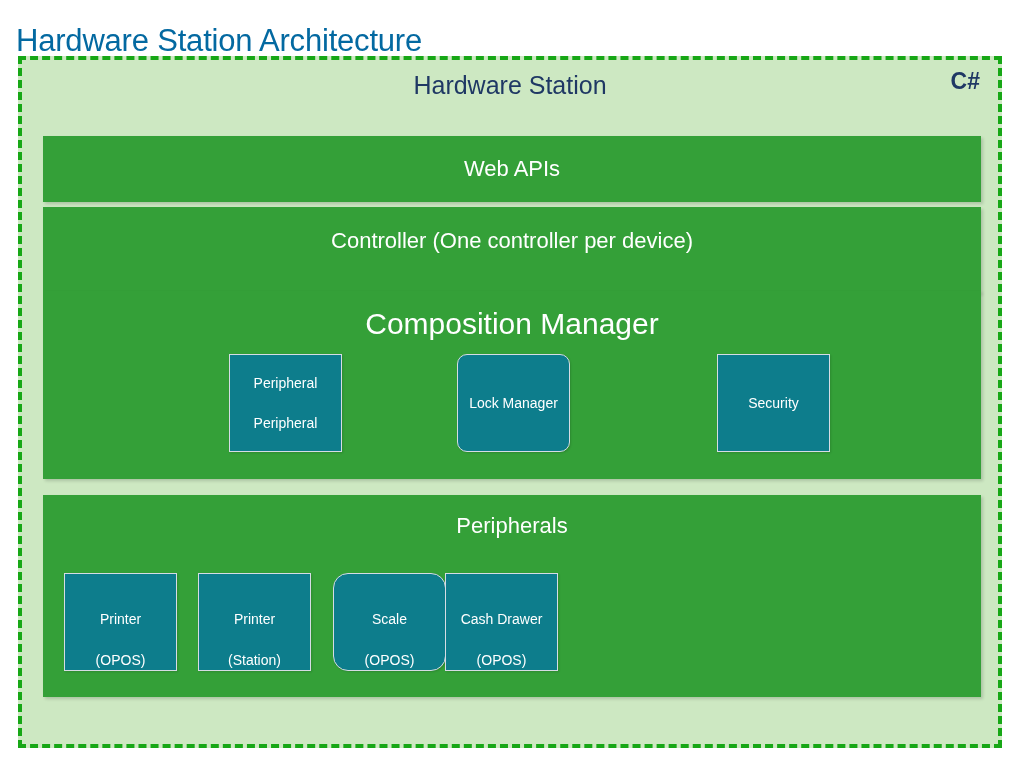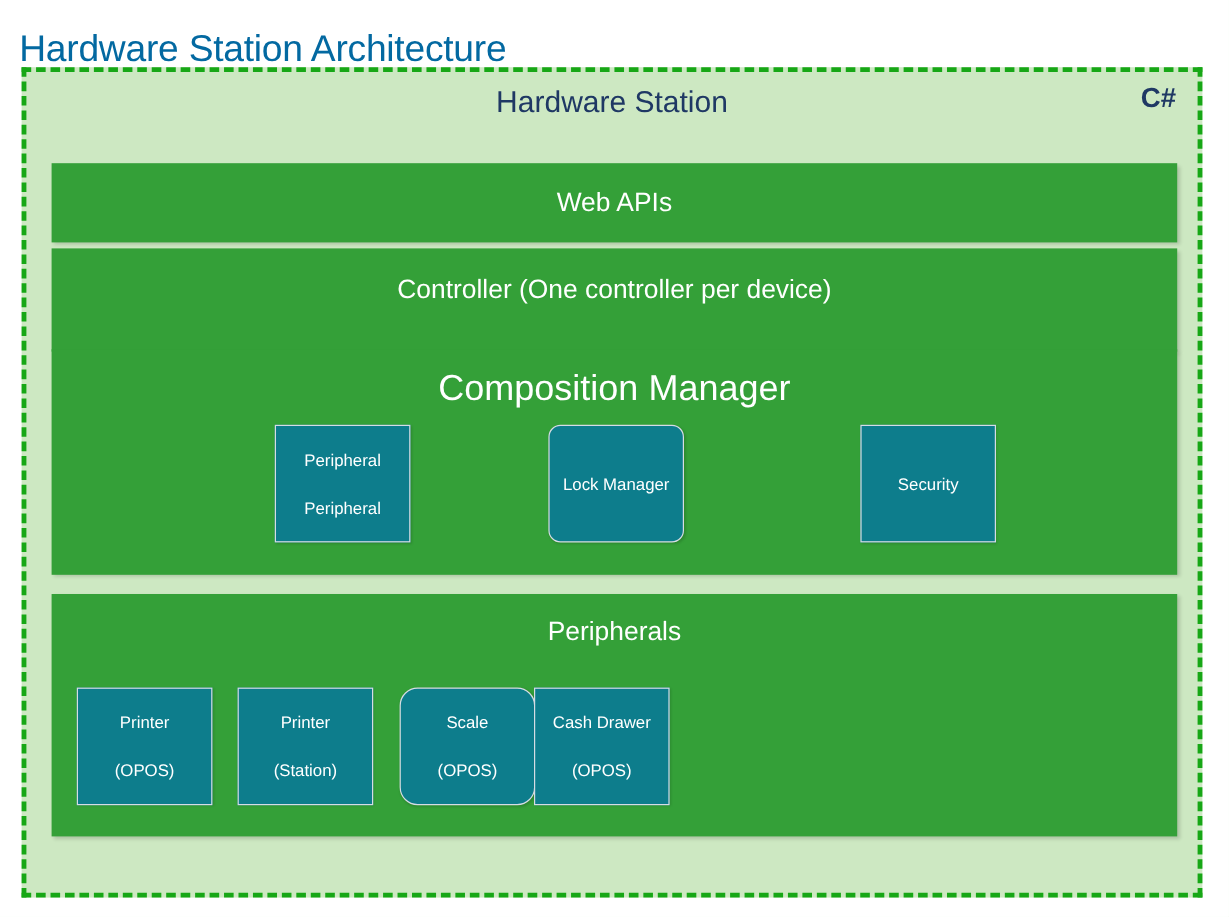--- a/index.html
+++ b/index.html
@@ -144,20 +144,21 @@
     height: 98px;
   }
   #box-peripheral-interface { left: 186px; }
   #box-lock-manager        { left: 414px; border-radius: 10px; }
   #box-security            { left: 674px; }
 
   
   .peripheral-box {
     top: 78px;
     height: 98px;
+    align-items: flex-end;
   }
   #box-printer-opos     { left: 21px;  width: 113px; }
   #box-printer-windows  { left: 155px; width: 113px; }
   #box-scale-opos       { left: 290px; width: 113px; border-radius: 15px; }
   #box-cash-drawer-opos { left: 402px; width: 113px; }
   #box-other-devices    { left: 560px; width: 353px; font-size: 15px; }
 </style>
 </head>
 <body>
 

